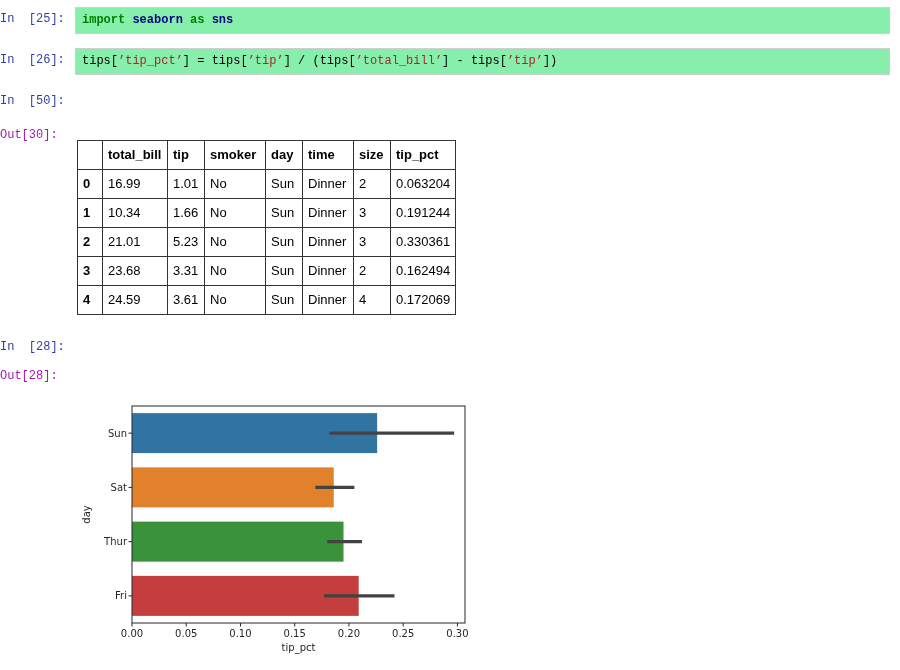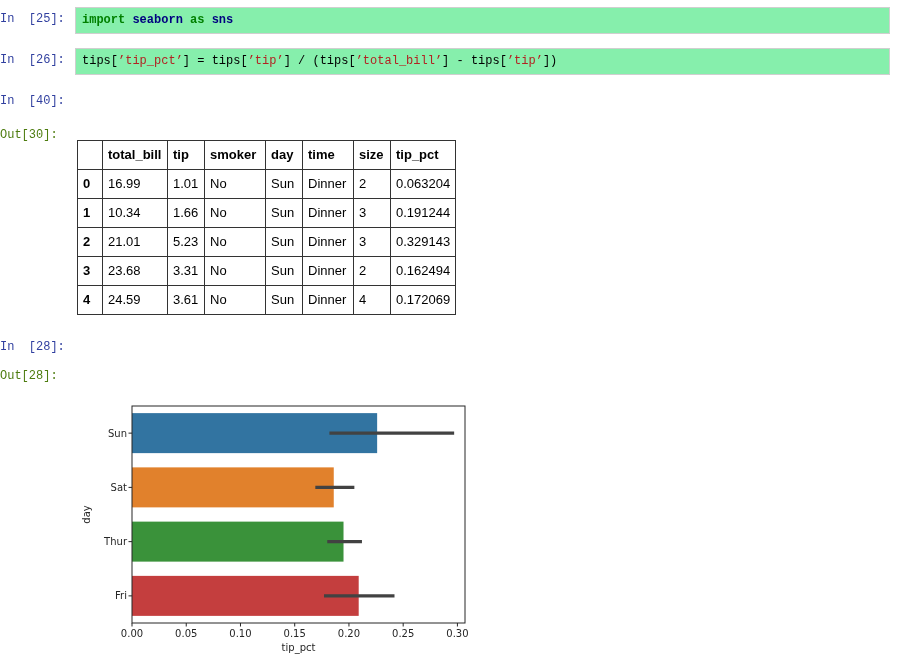--- a/index.html
+++ b/index.html
@@ -1,19 +1,19 @@
 <!DOCTYPE html>
 <html><head>
 <meta charset="utf-8">
 <style>
 html,body{margin:0;padding:0;background:#fff;width:900px;height:670px;overflow:hidden}
 #nb{position:relative;width:900px;height:670px;font-family:"Liberation Sans",sans-serif}
 .prompt{position:absolute;left:0;width:70px;text-align:left;font:12px/17px "Liberation Mono","DejaVu Sans Mono",monospace;white-space:pre}
 .in-p{color:#303F9F}
-.out-p{color:#4d7c0f}
+.out-p{color:#a21caf}
 .ibox{position:absolute;left:75px;right:10px;height:25px;background:#86efac;border:1px solid #cfcfcf;border-radius:0}
 .code{margin:0;padding:4px 6px;font:12px/17px "Liberation Mono","DejaVu Sans Mono",monospace;color:#000;white-space:pre}
 .tk-kw{color:#008000;font-weight:bold}
 .tk-nm{color:#000080;font-weight:bold}
 .tk-st{color:#B22222}
 .tk-pl{color:#000}
 .out-text{position:absolute;left:82px;font:12px/17px "Liberation Mono","DejaVu Sans Mono",monospace;color:#000;white-space:pre}
 table.df{position:absolute;left:77px;top:140px;border-collapse:collapse;table-layout:fixed;font:13px/16px "Liberation Sans",sans-serif;color:#000}
 table.df th,table.df td{border:1px solid #333;padding:6px 5px;overflow:hidden}
 table.df th{font-weight:bold;text-align:left}
@@ -27,21 +27,21 @@
   <div class="prompt in-p" style="top:11px">In  [25]:</div>
   <div class="ibox" style="top:7px">
       <pre class="code"><span class="tk-kw">import</span><span class="tk-pl"> </span><span class="tk-nm">seaborn</span><span class="tk-pl"> </span><span class="tk-kw">as</span><span class="tk-pl"> </span><span class="tk-nm">sns</span></pre>
     </div>
 
   <div class="prompt in-p" style="top:52px">In  [26]:</div>
   <div class="ibox" style="top:48px">
       <pre class="code"><span class="tk-pl">tips[</span><span class="tk-st">’tip_pct’</span><span class="tk-pl">] = tips[</span><span class="tk-st">’tip’</span><span class="tk-pl">] / (tips[</span><span class="tk-st">’total_bill’</span><span class="tk-pl">] - tips[</span><span class="tk-st">’tip’</span><span class="tk-pl">])</span></pre>
     </div>
 
-  <div class="prompt in-p" style="top:93px">In  [40]:</div>
+  <div class="prompt in-p" style="top:93px">In  [50]:</div>
 
   <div class="prompt out-p" style="top:127px">Out[30]:</div>
   <table class="df" id="df">
       <colgroup>
         <col style="width: 25px;">
         <col style="width: 65px;">
         <col style="width: 37px;">
         <col style="width: 61px;">
         <col style="width: 37px;">
         <col style="width: 51px;">
@@ -82,21 +82,21 @@
           <td>0.191244</td>
         </tr>
         <tr>
           <th>2</th>
           <td>21.01</td>
           <td>5.23</td>
           <td>No</td>
           <td>Sun</td>
           <td>Dinner</td>
           <td>3</td>
-          <td>0.329143</td>
+          <td>0.330361</td>
         </tr>
         <tr>
           <th>3</th>
           <td>23.68</td>
           <td>3.31</td>
           <td>No</td>
           <td>Sun</td>
           <td>Dinner</td>
           <td>2</td>
           <td>0.162494</td>

